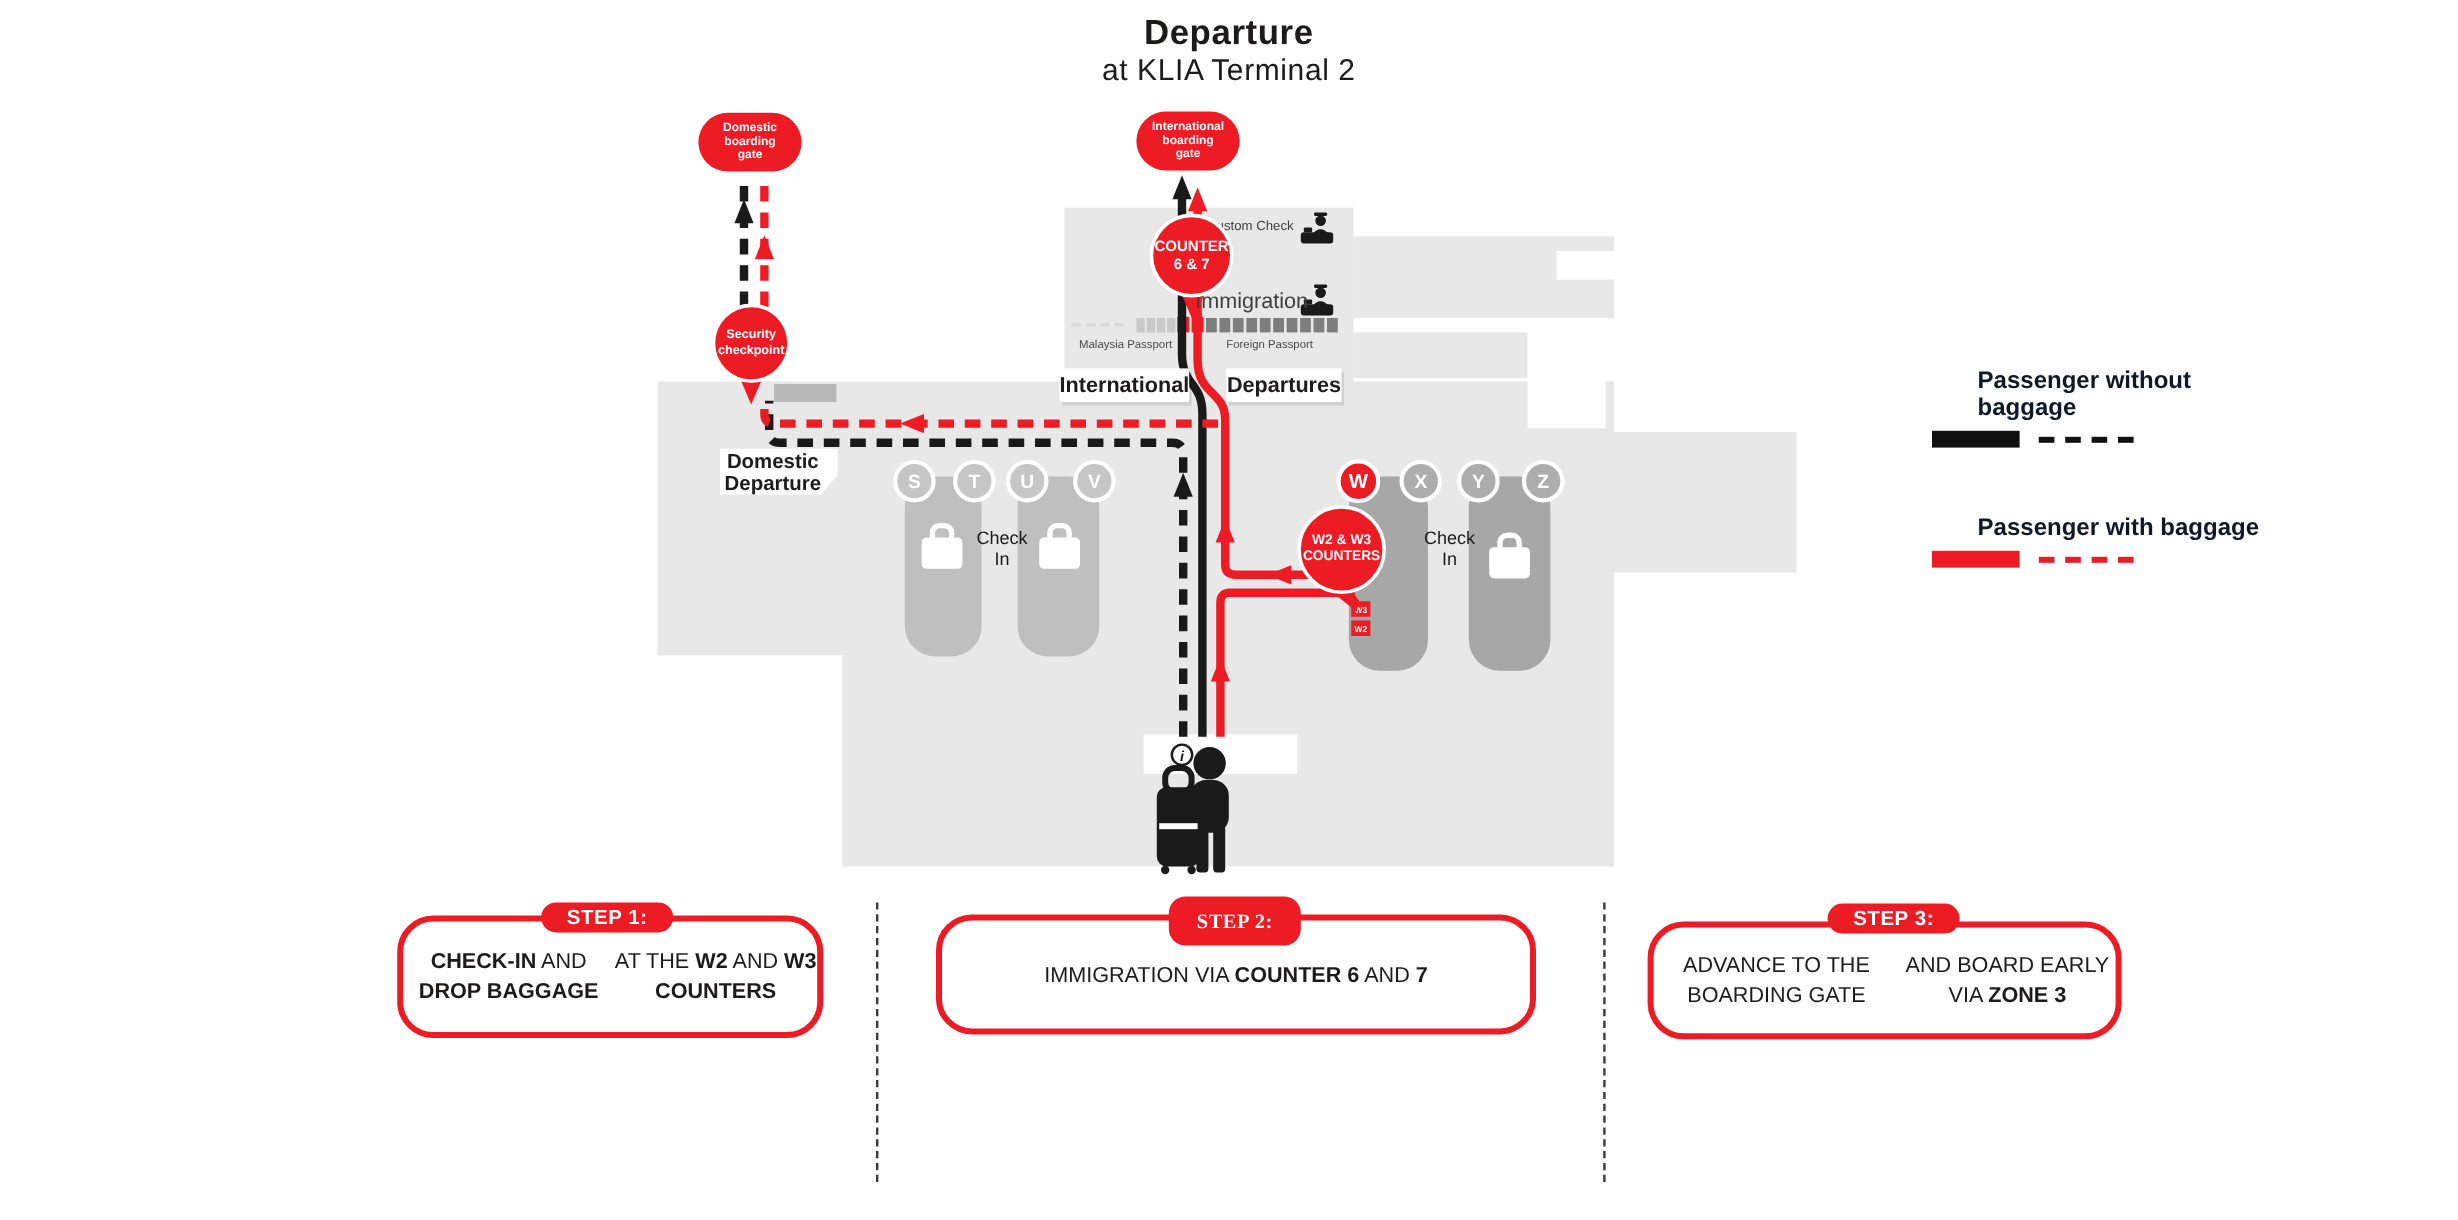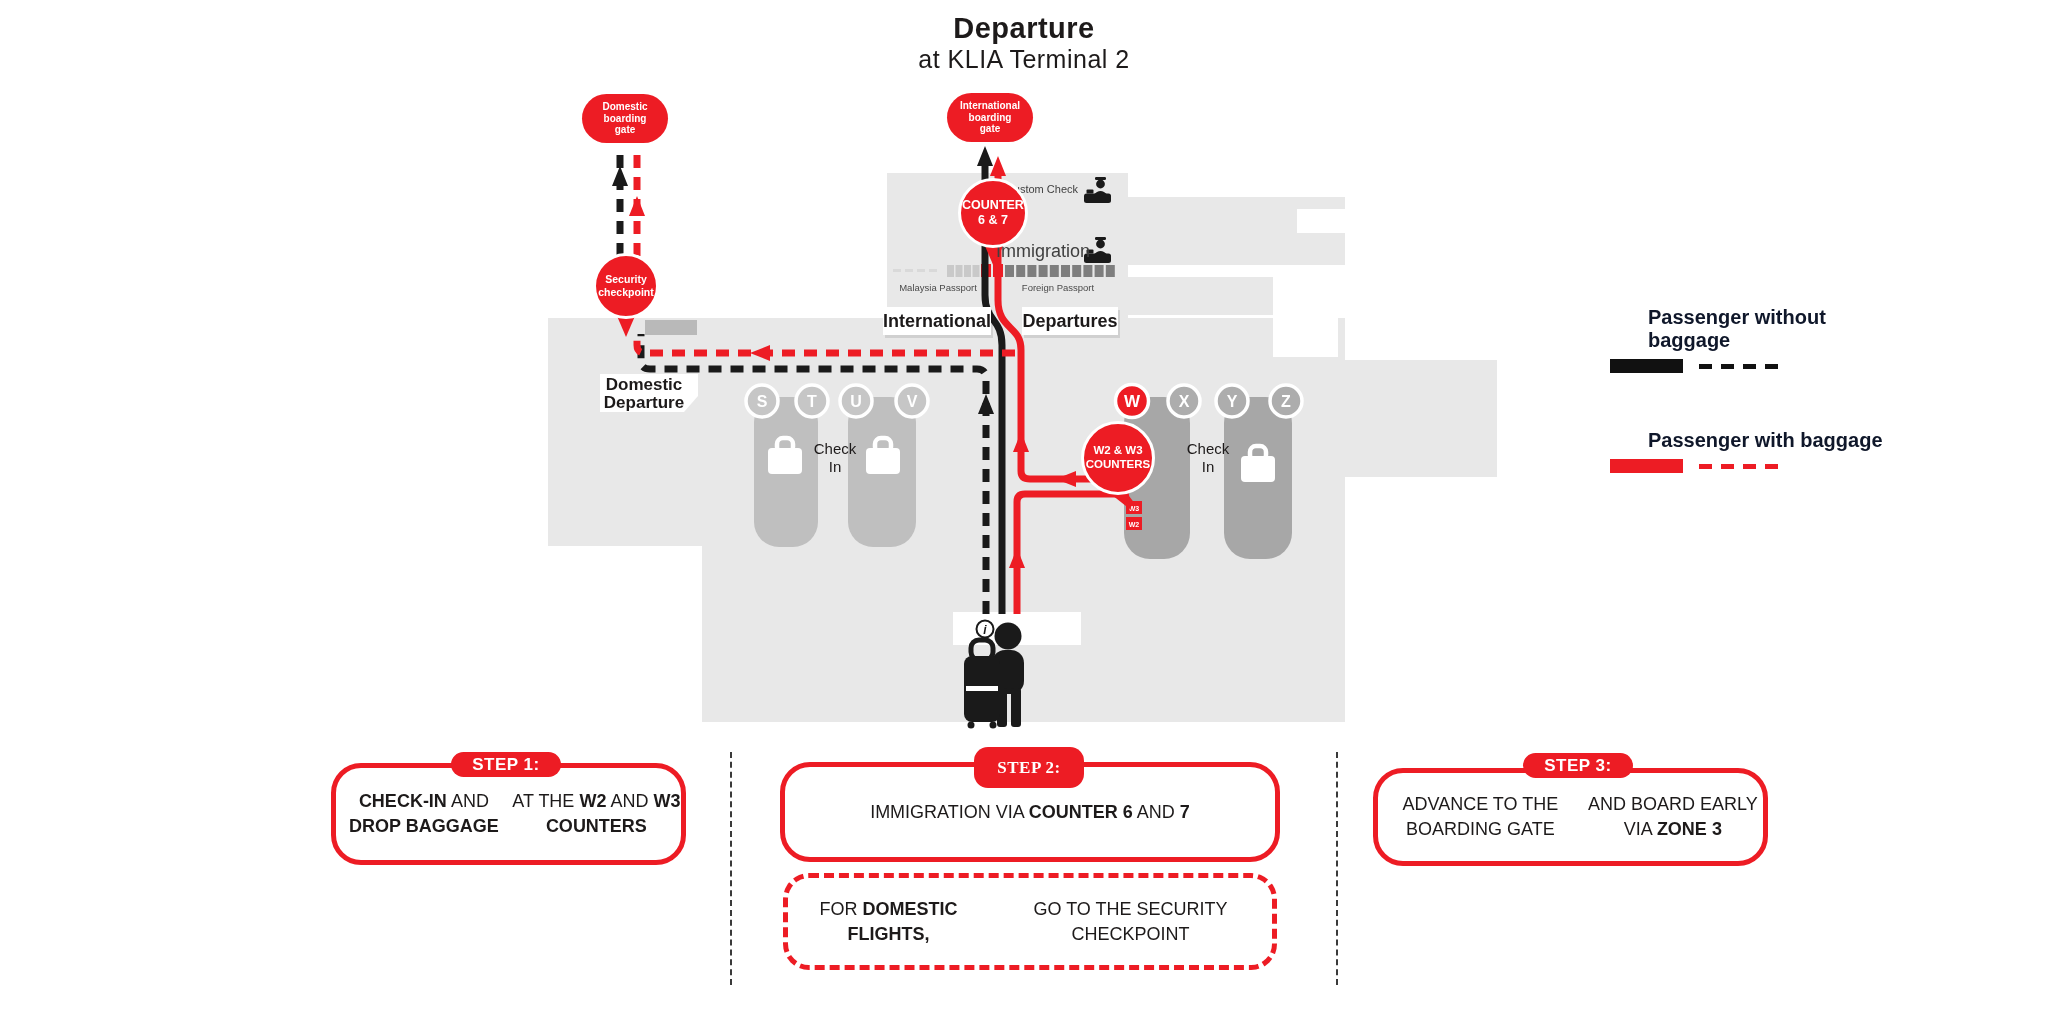--- a/index.html
+++ b/index.html
@@ -271,24 +271,20 @@
     <div><span style="font-weight: 700;">CHECK-IN</span><span style="font-weight: 400;"> AND </span><span style="font-weight: 700;">DROP BAGGAGE</span></div>
     <div><span style="font-weight: 400;">AT THE </span><span style="font-weight: 700;">W2</span><span style="font-weight: 400;"> AND </span><span style="font-weight: 700;">W3 COUNTERS</span></div>
   </div>
   <div class="steppill" style="left:451px;top:752px;width:110px;height:25px;">STEP 1:</div>
 
   <div class="stepbox" style="left:780px;top:762px;width:490px;height:90px;">
     <div><span style="font-weight: 400; text-align: right;">IMMIGRATION VIA </span><span style="font-weight: 700;">COUNTER 6</span><span style="font-weight: 400;"> AND </span><span style="font-weight: 700;">7</span></div>
   </div>
   <div class="steppill" style="left:974px;top:747px;width:110px;height:41px;font-family:Liberation Serif, serif;">STEP 2:</div>
 
-  <div class="stepbox dashed" style="left:783px;top:873px;width:484px;height:87px;">
-    <div><span style="font-weight: 400;">FOR </span><span style="font-weight: 700;">DOMESTIC FLIGHTS,</span></div>
-    <div><span style="font-weight: 400;">GO TO THE SECURITY CHECKPOINT</span></div>
-  </div>
 
   <div class="stepbox" style="left:1373px;top:768px;width:385px;height:88px;">
     <div><span style="font-weight: 400;">ADVANCE TO THE BOARDING GATE</span></div>
     <div><span style="font-weight: 400;">AND BOARD EARLY VIA </span><span style="font-weight: 700;">ZONE 3</span></div>
   </div>
   <div class="steppill" style="left:1523px;top:753px;width:110px;height:25px;">STEP 3:</div>
 
 </div>
 
 </body></html>

